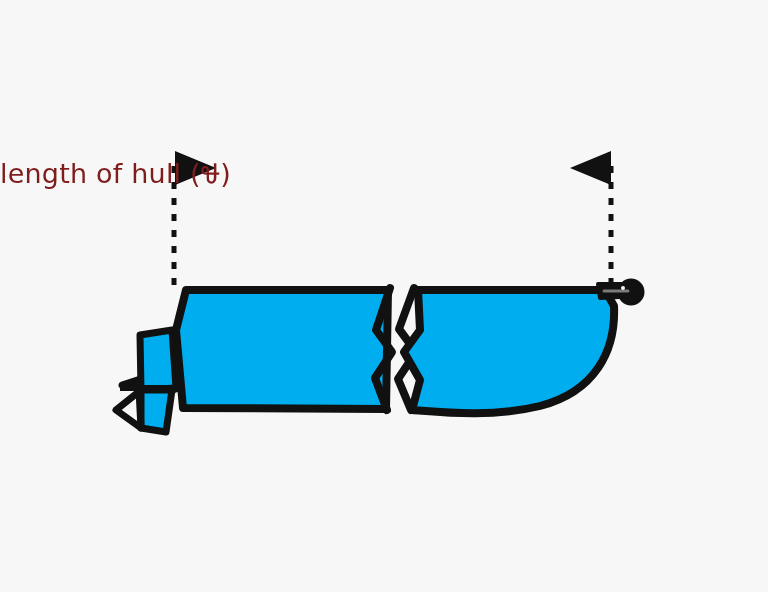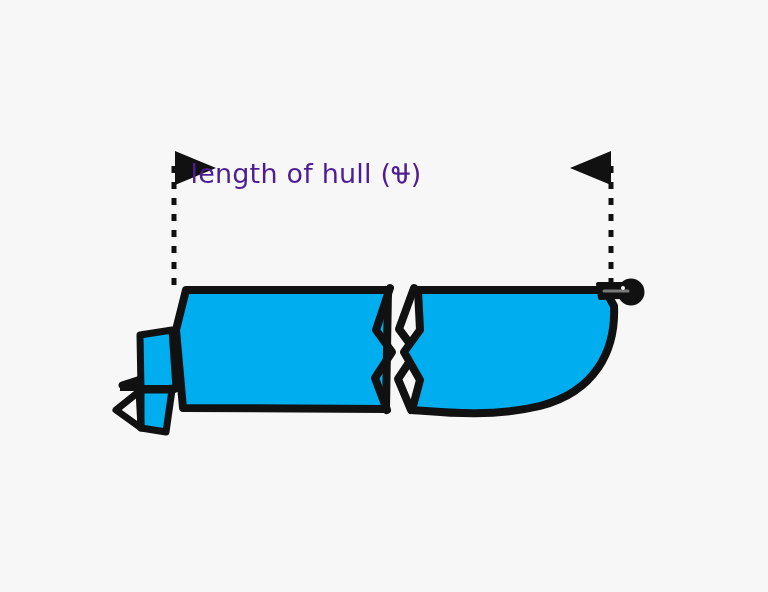--- a/index.html
+++ b/index.html
@@ -25,24 +25,24 @@
     left: 0;
     width: 768px;
     height: 592px;
     display: block;
   }
   .dim-label {
     position: absolute;
     left: 0;
     top: 158px;
     width: 612px;
-    text-align: center;
+    text-align: left;
     font-size: 27px;
     letter-spacing: 0.2px;
-    color: #4c1d95;
+    color: #7f1d1d;
     font-family: "DejaVu Sans", "Liberation Sans", sans-serif;
     font-weight: 400;
     white-space: nowrap;
     user-select: none;
   }
 </style>
 </head>
 <body>
 
 <div id="diagram-root">

